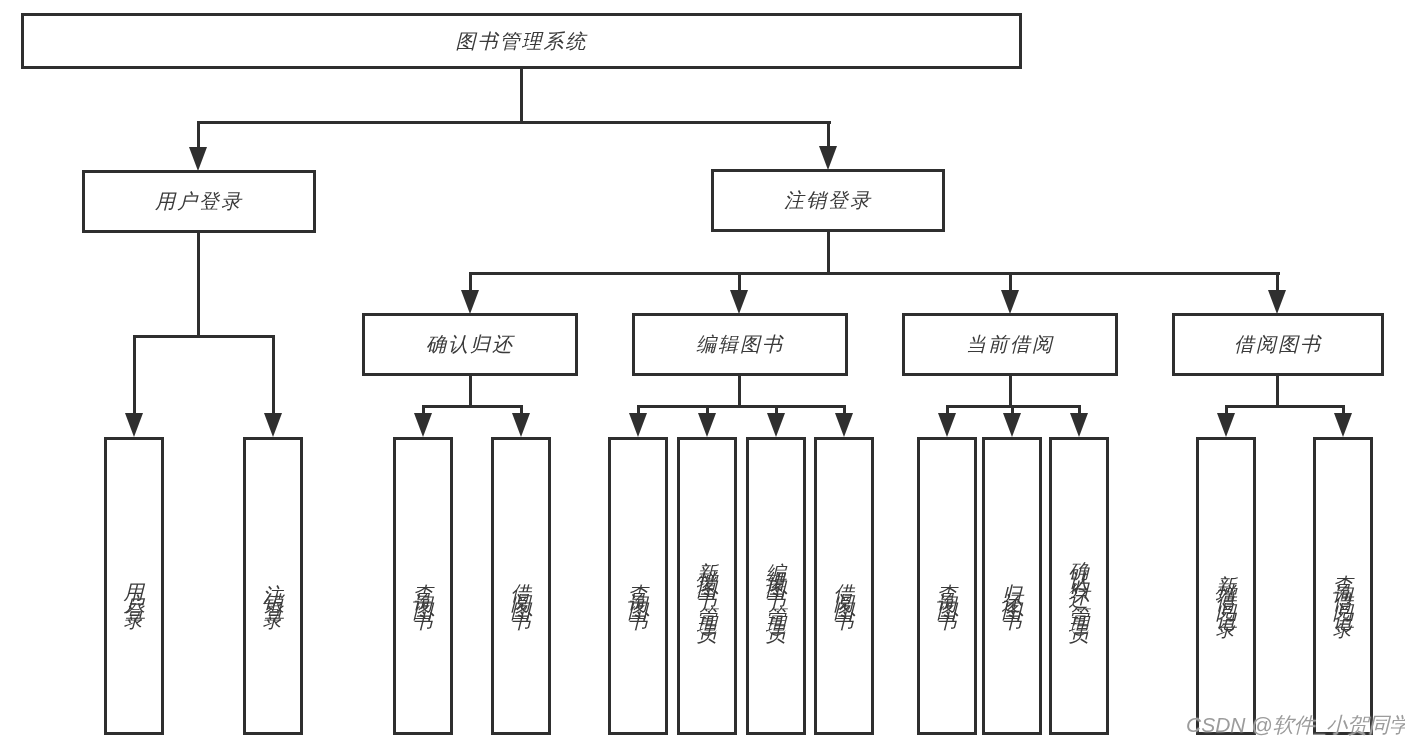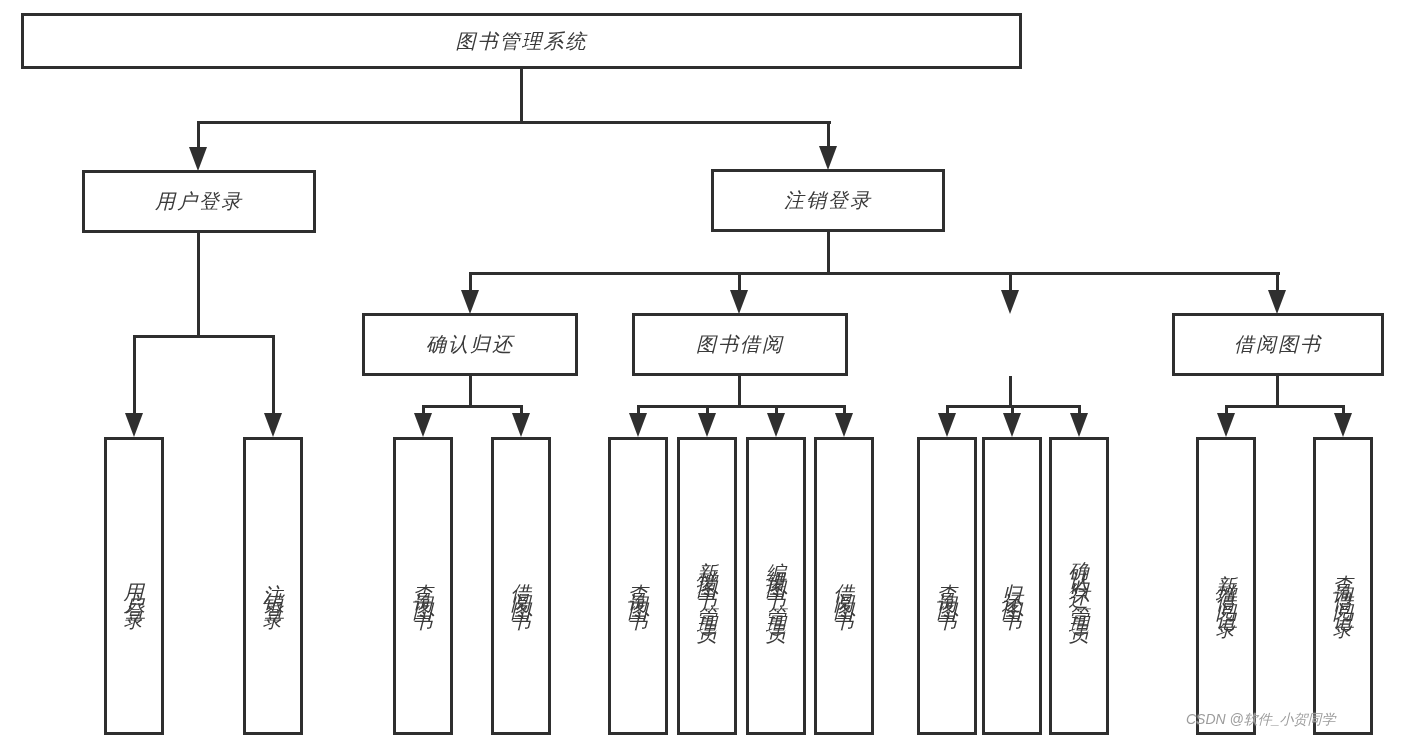--- a/index.html
+++ b/index.html
@@ -41,21 +41,21 @@
     position:absolute;width:0;height:0;
     border-left:9px solid transparent;
     border-right:9px solid transparent;
     border-top:24px solid var(--line,#2f2f2f);
     z-index:1;
   }
   .watermark{
     position:absolute;
     left:1186px;top:711px;
     width:212px;
-    font-size:14px;
+    font-size:21px;
     color:var(--watermark,#9c9c9c);
     text-shadow:0 0 2px #ffffff;
     white-space:nowrap;
     z-index:5;
   }
 </style>
 </head>
 <body>
 
 <div class="stage">
@@ -84,21 +84,22 @@
   <div class="vline" style="left:469px;top:272px;height:20px"></div>
   <div class="arrow" style="left:461px;top:290px"></div>
   <div class="vline" style="left:738px;top:272px;height:20px"></div>
   <div class="arrow" style="left:730px;top:290px"></div>
   <div class="vline" style="left:1009px;top:272px;height:20px"></div>
   <div class="arrow" style="left:1001px;top:290px"></div>
   <div class="vline" style="left:1276px;top:272px;height:20px"></div>
   <div class="arrow" style="left:1268px;top:290px"></div>
 
   <div class="box h" style="left:362px;top:313px;width:216px;height:63px">确认归还</div>
-  <div class="box h" style="left:632px;top:313px;width:216px;height:63px">图书借阅</div>
+  <div class="box h" style="left:632px;top:313px;width:216px;height:63px">编辑图书</div>
+  <div class="box h" style="left:902px;top:313px;width:216px;height:63px">当前借阅</div>
   <div class="box h" style="left:1172px;top:313px;width:212px;height:63px">借阅图书</div>
 
   <div class="vline" style="left:469px;top:376px;height:32px"></div>
   <div class="hline" style="left:422px;top:405px;width:101px"></div>
   <div class="vline" style="left:738px;top:376px;height:32px"></div>
   <div class="hline" style="left:637px;top:405px;width:209px"></div>
   <div class="vline" style="left:1009px;top:376px;height:32px"></div>
   <div class="hline" style="left:946px;top:405px;width:135px"></div>
   <div class="vline" style="left:1276px;top:376px;height:32px"></div>
   <div class="hline" style="left:1225px;top:405px;width:120px"></div>

